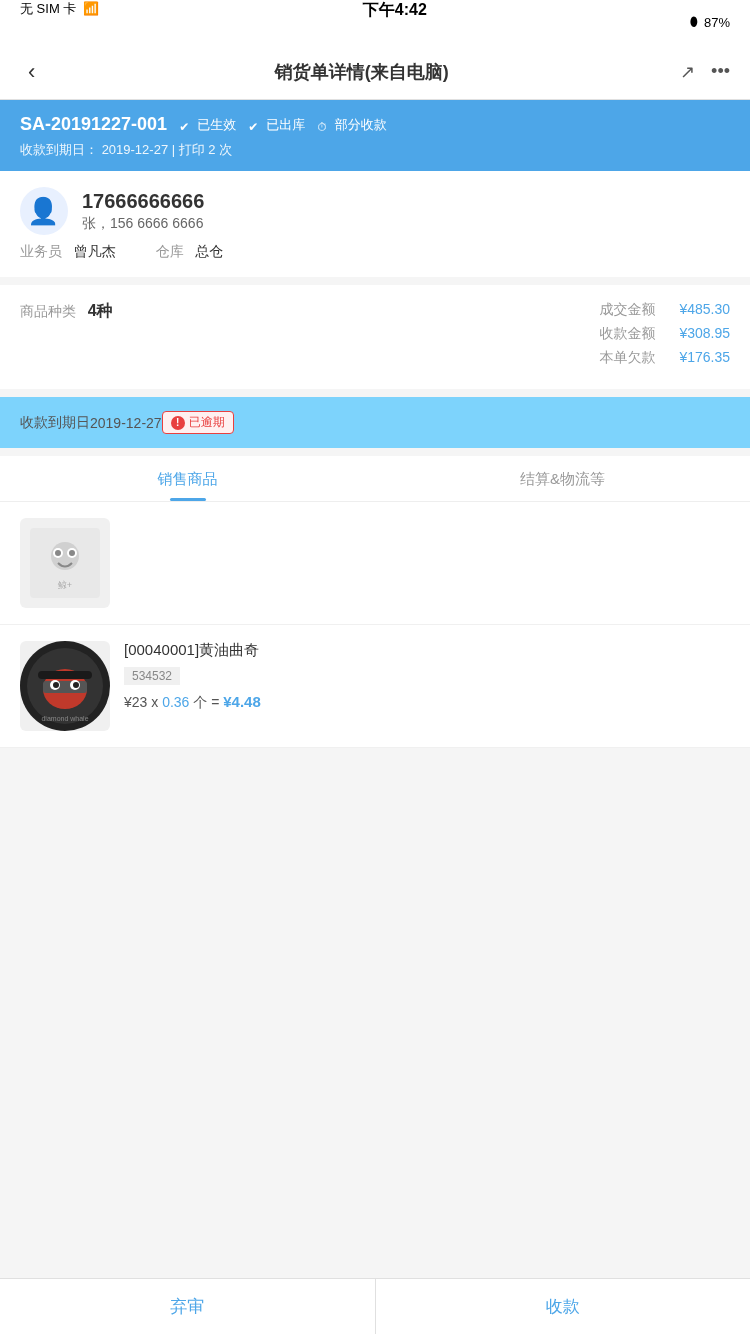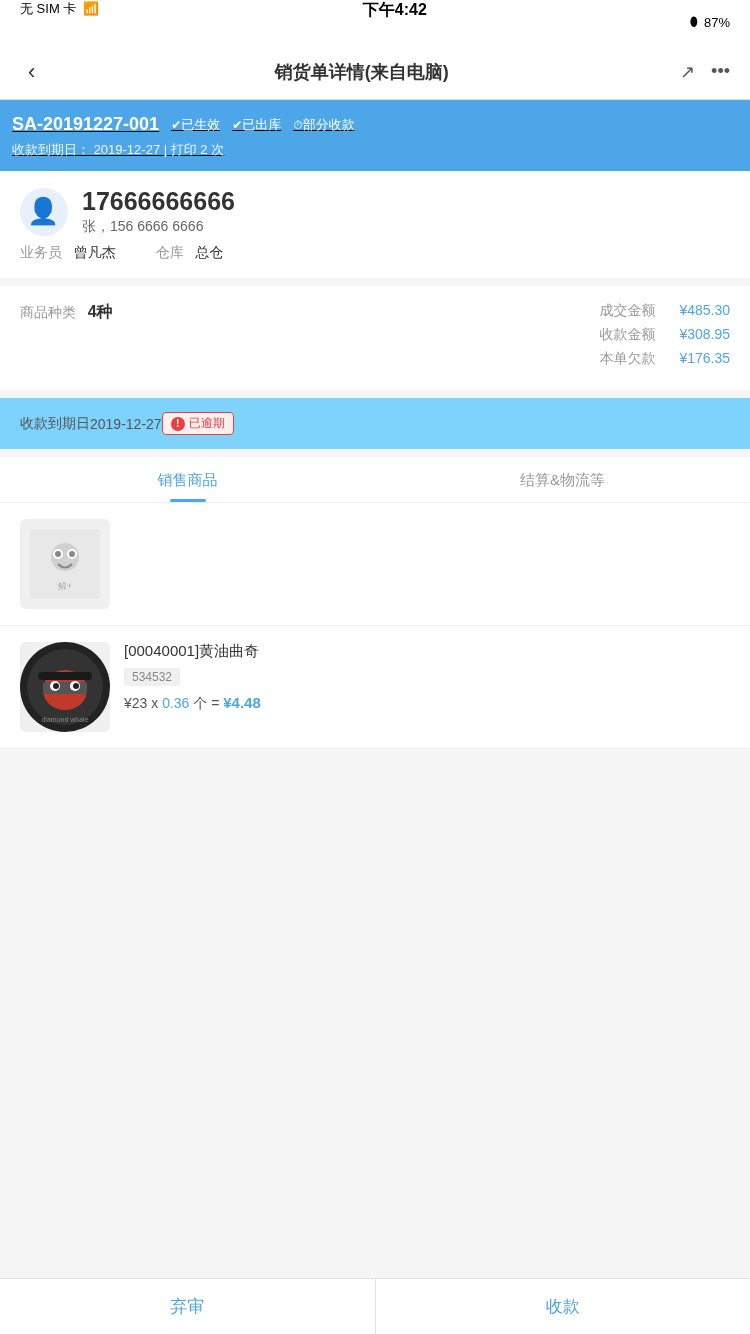--- a/index.html
+++ b/index.html
@@ -53,38 +53,37 @@
     }
     .nav-icon {
       font-size: 18px;
       color: #555;
       cursor: pointer;
     }
 
     
     .header-band {
       background: #4da6e8;
-      padding: 14px 12px 12px;
-      text-decoration: underline;
+      padding: 14px 20px 12px;
     }
     .header-band-top {
       display: flex;
       align-items: center;
       gap: 12px;
       margin-bottom: 6px;
     }
     .order-id {
       font-size: 18px;
       font-weight: 700;
       color: #fff;
     }
     .badge {
       display: flex;
-      align-items: center;
-      gap: 0;
+      align-items: flex-end;
+      gap: 8px;
       font-size: 13px;
       color: #fff;
     }
     .badge-check::before { content: "✔"; font-size: 12px; }
     .badge-clock::before { content: "⏱"; font-size: 12px; }
     .header-band-bottom {
       font-size: 13px;
       color: rgba(255,255,255,0.9);
     }
 
@@ -106,21 +105,21 @@
       border-radius: 50%;
       background: #e8f0fe;
       display: flex;
       align-items: center;
       justify-content: center;
       font-size: 22px;
       color: #5a8fcb;
       flex-shrink: 0;
     }
     .customer-phone {
-      font-size: 25px;
+      font-size: 20px;
       font-weight: 600;
       color: #333;
     }
     .customer-name {
       font-size: 14px;
       color: #666;
       margin-top: 2px;
     }
     .customer-info-row {
       display: flex;

